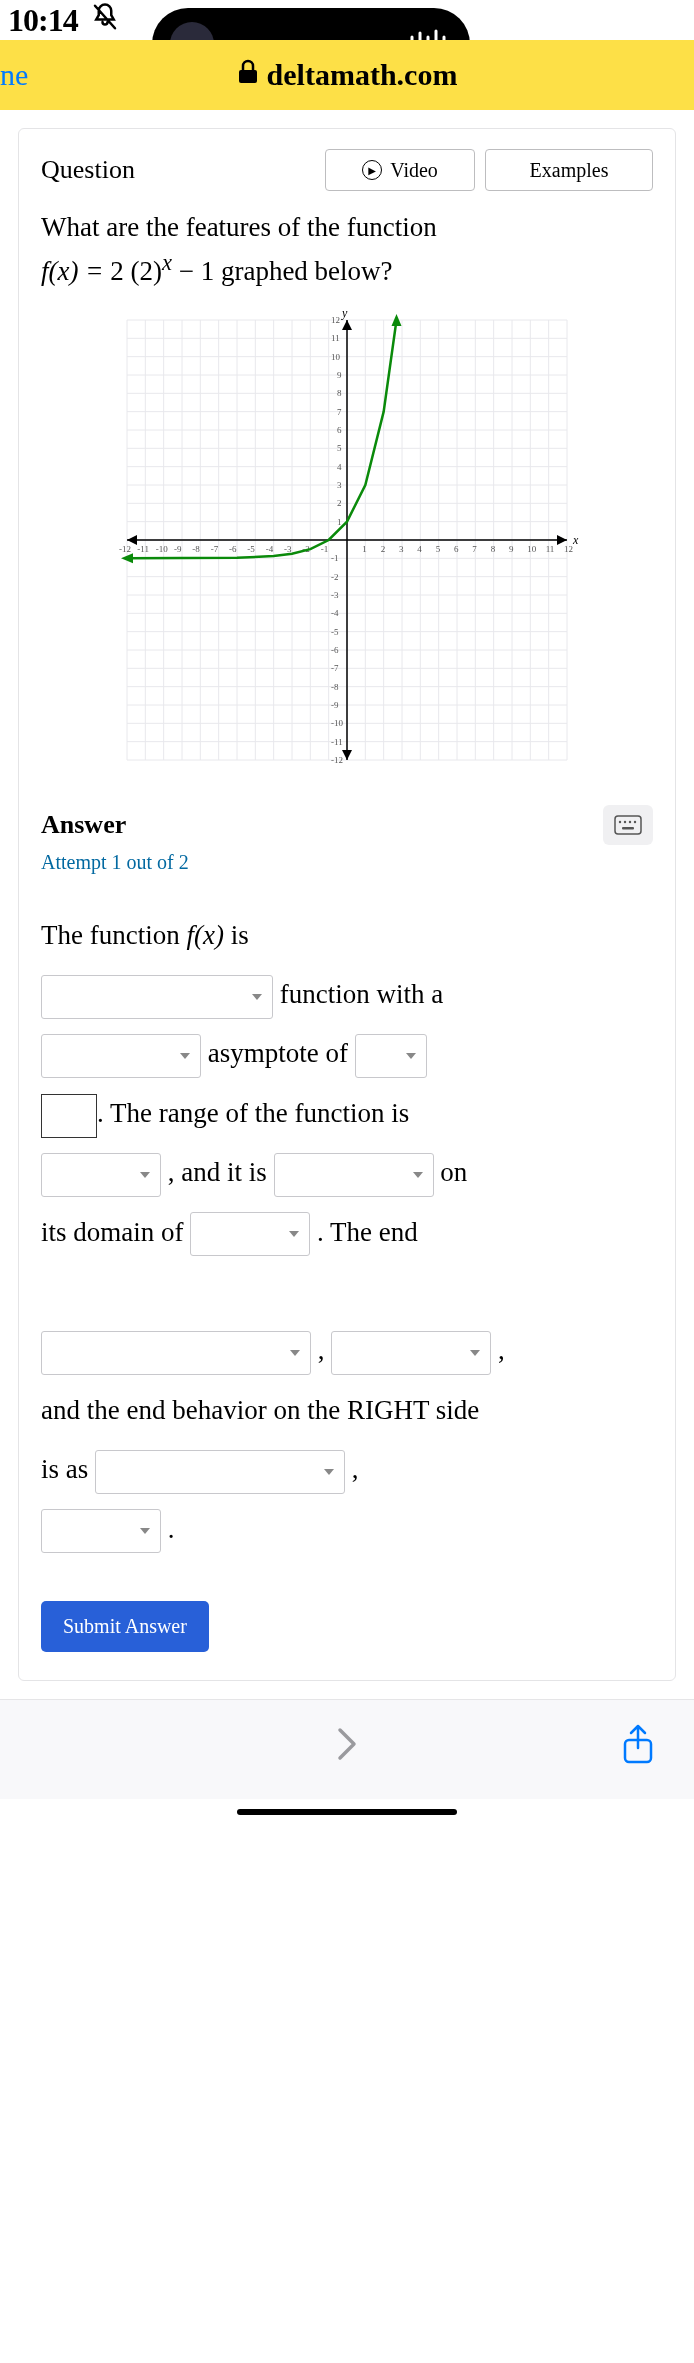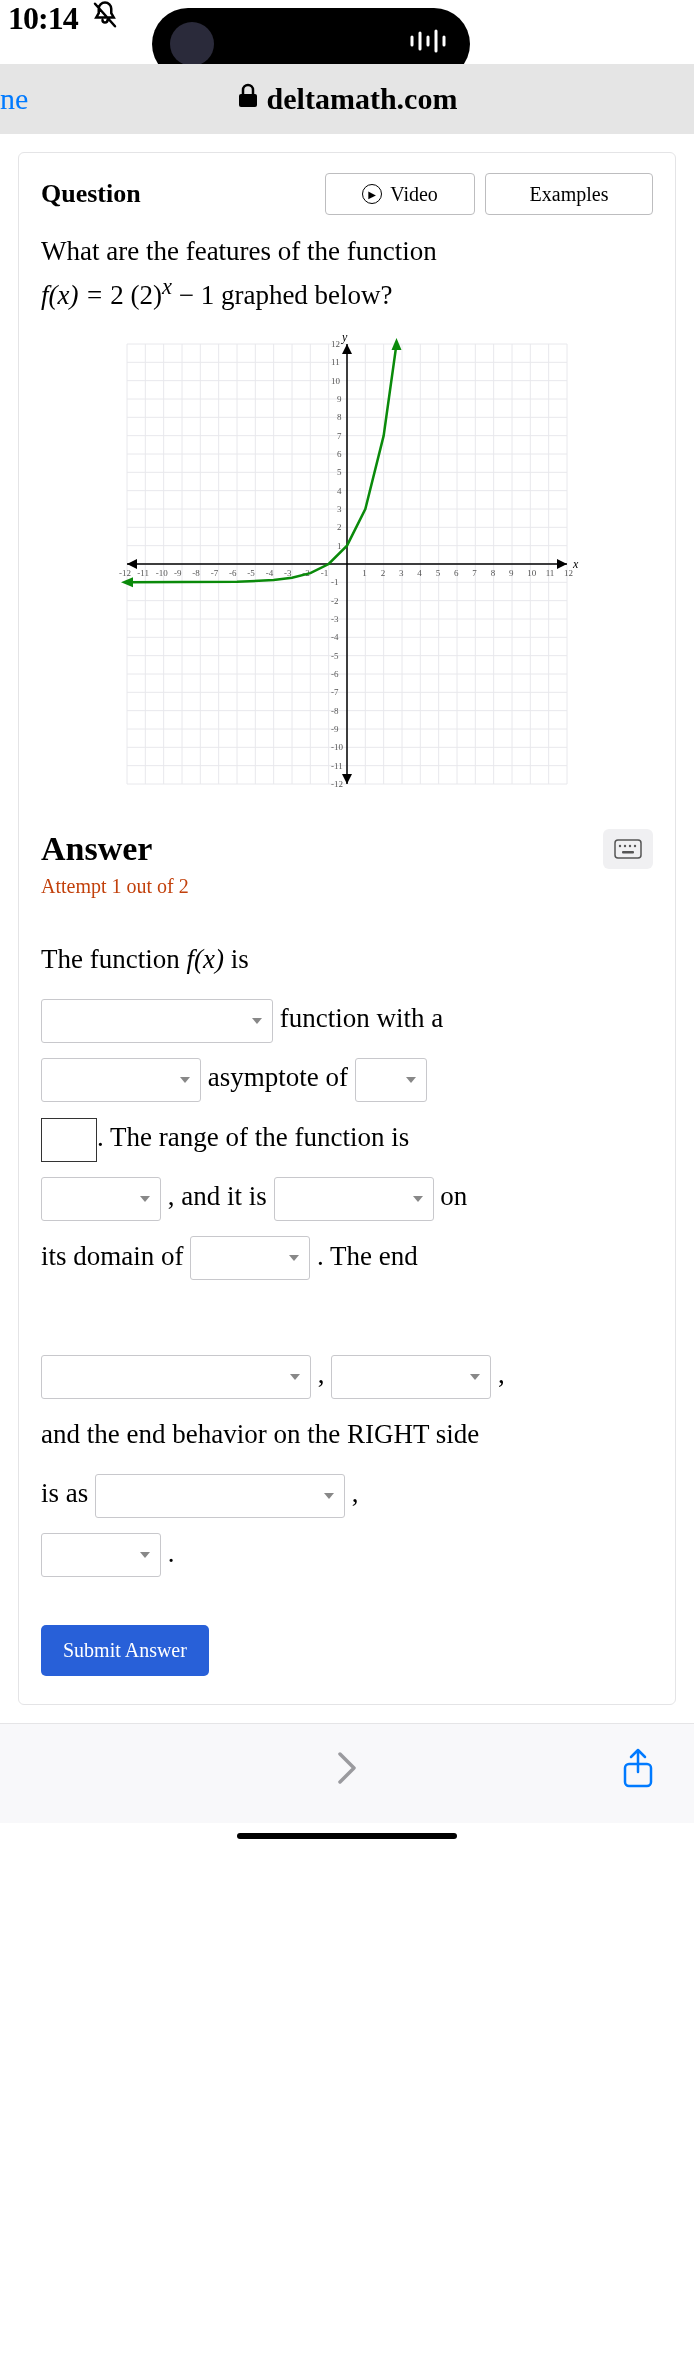--- a/index.html
+++ b/index.html
@@ -1,40 +1,40 @@
 <!DOCTYPE html>
 <html><head>
 <meta charset="utf-8">
 <style>
 * { margin:0; padding:0; box-sizing:border-box; }
 body { font-family: -apple-system, Georgia, serif; background:#fff; width:694px; }
-.status-bar { display:flex; align-items:flex-start; height:64px; padding:0 8px; font-size:32px; font-weight:600; }
+.status-bar { display:flex; align-items:center; height:40px; padding:0 8px; font-size:32px; font-weight:600; }
 .status-time { letter-spacing:-1px; }
 .bell-icon { margin-left:12px; font-size:28px; }
 .dynamic-island { position:absolute; left:152px; top:8px; width:318px; height:72px; background:#000; border-radius:36px; display:flex; align-items:center; padding:0 18px; }
 .island-av { width:44px; height:44px; border-radius:50%; background:#2a2a3a; }
 .island-right { margin-left:auto; color:#fff; font-size:26px; letter-spacing:1px; }
-.url-bar { display:flex; align-items:center; justify-content:center; height:70px; background:#e5e5e5; position:relative; }
+.url-bar { display:flex; align-items:center; justify-content:center; height:70px; background:#fde047; position:relative; }
 .url-done { position:absolute; left:0; color:#007aff; font-size:30px; font-family:-apple-system; }
 .url-text { font-size:30px; font-weight:600; font-family:-apple-system;text-align:right; }
 .lock-icon { margin-right:8px; font-size:24px; }
 .card { margin:18px; border:1px solid #e4e4e6; border-radius:6px; background:#fff; padding:20px 22px 28px; }
 .q-head { display:flex; align-items:center; margin-bottom:18px; }
-.q-label { font-size:26px; font-weight:700; font-family:Georgia; }
+.q-label { font-size:26px; font-weight:400; font-family:Georgia; }
 .btn-outline { display:flex; align-items:center; justify-content:center; height:42px; border:1px solid #bdbdbf; border-radius:4px; font-size:20px; font-family:-apple-system; background:#fff; }
 .btn-video { margin-left:auto; width:150px; margin-right:10px; }
 .btn-examples { width:168px; }
 .play-icon { display:inline-flex; width:20px; height:20px; border:1.5px solid #000; border-radius:50%; align-items:center; justify-content:center; margin-right:8px; font-size:10px; }
 .q-text { font-size:27px; line-height:1.4; font-family:Georgia; }
 .math { font-family:Georgia; font-style:italic; }
 .graph { display:block; margin:14px auto 0; }
 .ans-head { display:flex; align-items:center; margin-top:30px; }
-.ans-label { font-size:34px; font-weight:600; font-family:Georgia; }
+.ans-label { font-size:26px; font-weight:600; font-family:Georgia; }
 .keyb { margin-left:auto; width:50px; height:40px; background:#f0f0f2; border-radius:6px; display:flex; align-items:center; justify-content:center; font-size:22px; }
-.attempt { color:#c2410c; font-size:20px; margin-top:6px; font-family:-apple-system; }
+.attempt { color:#0369a1; font-size:20px; margin-top:6px; font-family:-apple-system; }
 .fill { font-size:27px; line-height:2.2; font-family:Georgia; margin-top:32px; }
 .sel { display:inline-block; border:1px solid #c8c8cc; border-radius:3px; background:#fff; vertical-align:middle; position:relative; }
 .sel::after { content:""; position:absolute; right:10px; top:50%; width:0; height:0; border-left:5px solid transparent; border-right:5px solid transparent; border-top:6px solid #888; transform:translateY(-50%); }
 .sel-lg { width:232px; height:44px; }
 .sel-md { width:160px; height:44px; }
 .sel-sm { width:120px; height:44px; }
 .sel-xs { width:72px; height:44px; }
 .box { display:inline-block; width:56px; height:44px; border:1px solid #333; vertical-align:middle; }
 .submit { display:inline-block; background:#2860d8; color:#ffffff; font-size:20px; padding:14px 22px; border-radius:5px; margin-top:42px; font-family:-apple-system; border:none; }
 .bottom-bar { display:flex; align-items:center; justify-content:center; height:100px; background:#f8f8fa; position:relative; border-top:1px solid #e5e5e7; }

